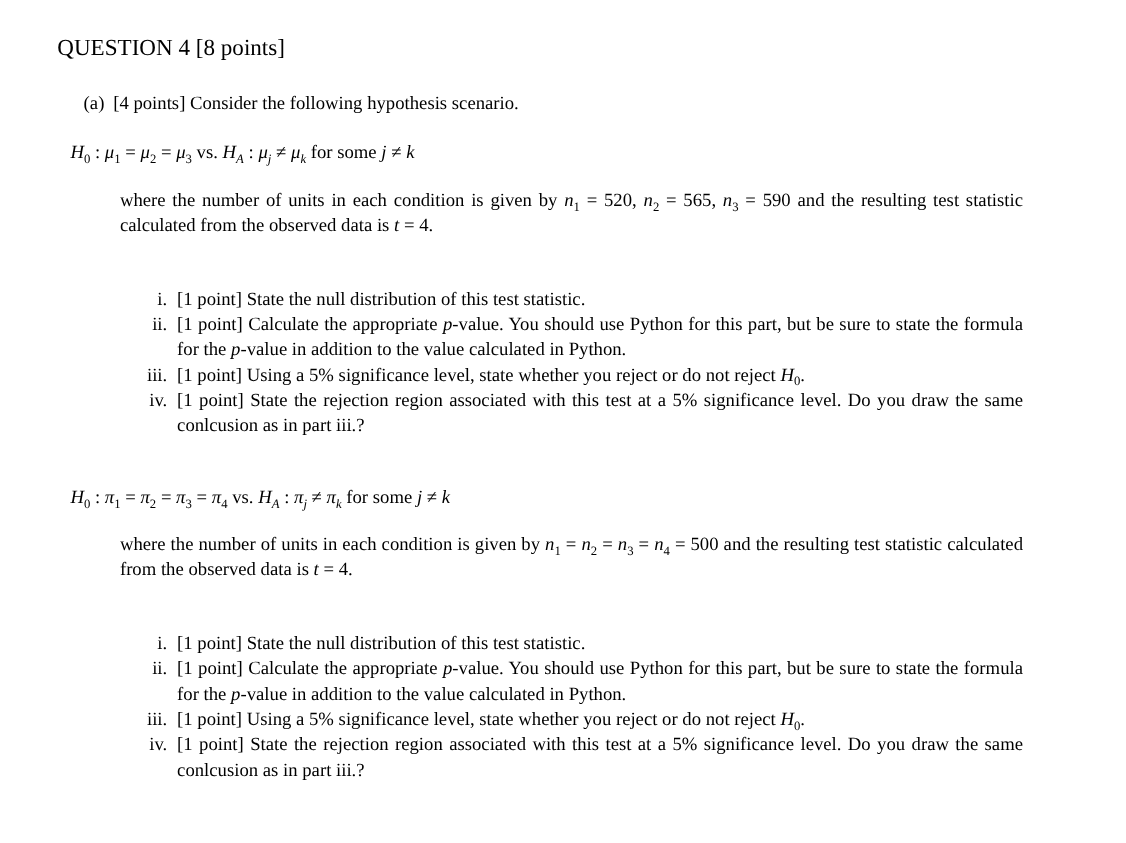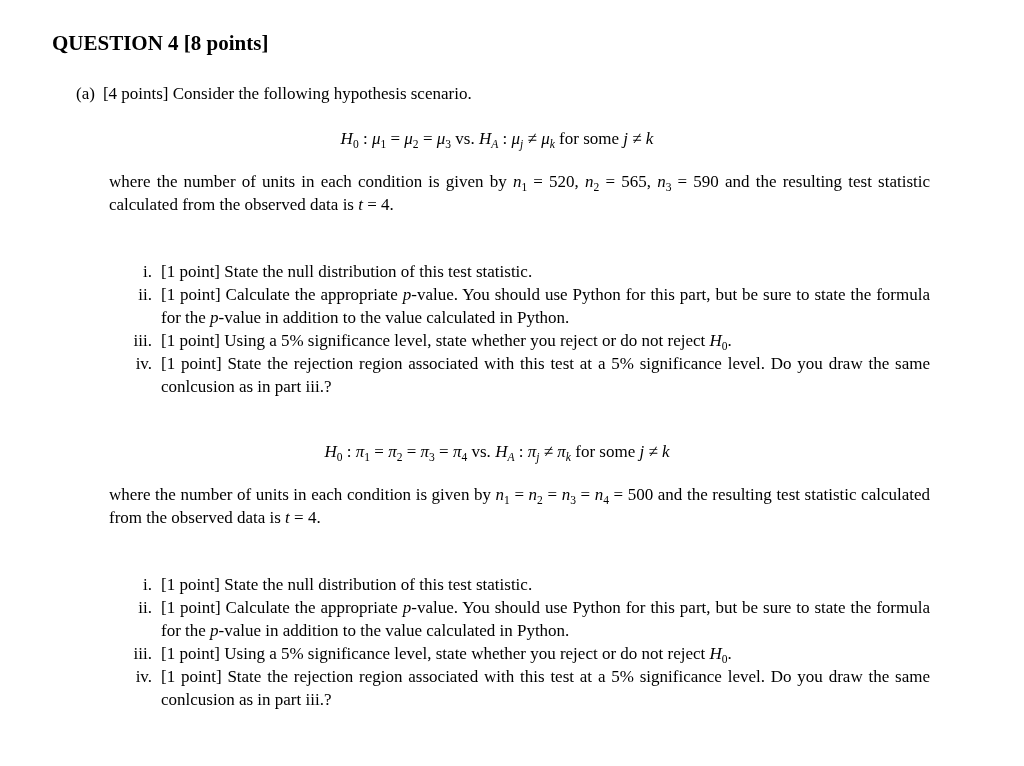--- a/index.html
+++ b/index.html
@@ -15,34 +15,34 @@
     padding: 30px 82px 10px 52px;
     background: #ffffff;
     color: #000000;
     font-family: "Liberation Serif", "DejaVu Serif", serif;
     font-size: 17px;
     line-height: 23px;
     overflow: hidden;
   }
   .question-title {
     font-size: 21px;
-    font-weight: bold;
+    font-weight: normal;
     margin: 0 0 26px 0;
     line-height: 26px;
   }
   .part { margin: 12px; }
   .part-b { margin-top: 42px; }
   .part-head {
     margin-left: 12px;
   }
   .part-label {
     margin-right: 8px;
   }
   .math-display {
-    text-align: center;
+    text-align: left;
     margin: 22px 0 20px 0;
   }
   .body-par {
     margin: 0 0 0 45px;
     text-align: justify;
   }
   .item-list {
     margin-top: 44px;
   }
   .item {

